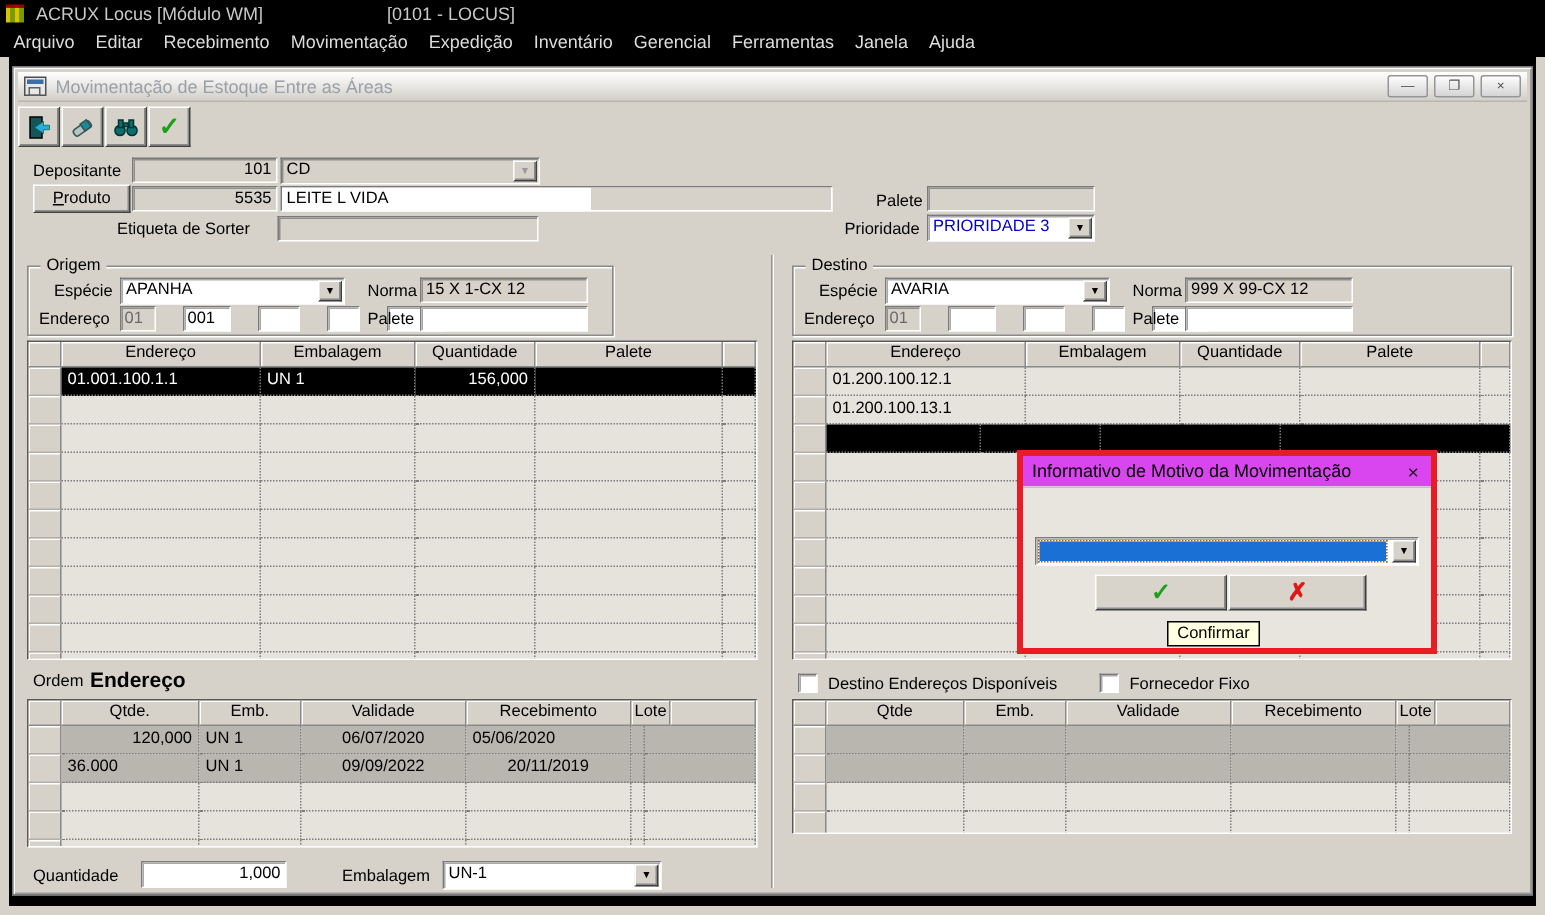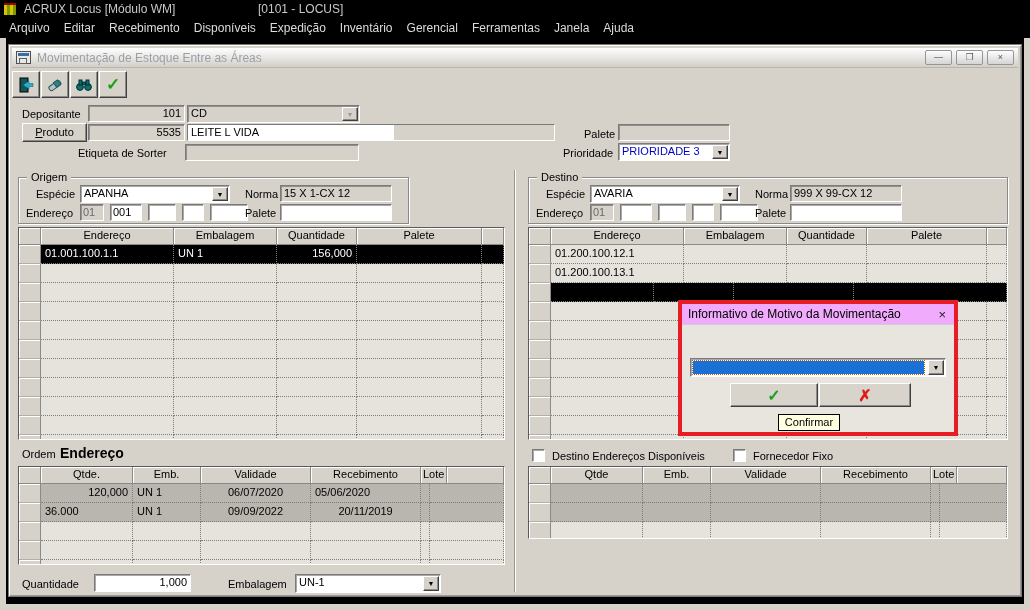--- a/index.html
+++ b/index.html
@@ -47,21 +47,21 @@
   .arrowbtn { position:absolute; right:1px; top:1px; bottom:1px; width:16px; background:#d6d2ca;
     border:1px solid; border-color:#fff #404040 #404040 #fff; box-shadow:inset -1px -1px 0 #8a8a8a;
     display:flex; align-items:center; justify-content:center; font-size:7px; color:#000; }
   .arrowbtn.dis { color:#9a9a9a; }
   .btn { position:absolute; background:#d6d2ca; border:1px solid; border-color:#fff #404040 #404040 #fff;
     box-shadow:inset -1px -1px 0 #8a8a8a; font-size:11px; text-align:center; }
   .u-first { display:block; }
   .u-first::first-letter { text-decoration:underline; }
   .groupbox { position:absolute; border:1px solid #8a8a8a; box-shadow:inset 1px 1px 0 #fff, 1px 1px 0 #fff; }
   .legend { position:absolute; top:-7px; left:8px; background:#d6d2ca; padding:0 4px; font-size:11px; }
-  .seg { display:inline-block; height:17px; background:#fff; font-size:11px; padding:1px 2px; margin-right:6px; vertical-align:top;
+  .seg { display:inline-block; height:17px; background:#fff; font-size:11px; padding:1px 2px; margin-right:18px; vertical-align:top;
     border:1px solid; border-color:#7a7a7a #fff #fff #7a7a7a; box-shadow:inset 1px 1px 0 rgba(64,64,64,.45); }
   .seg-gray { background:#d6d2ca; color:#6a6a6a; }
   .checkbox { position:absolute; width:13px; height:13px; background:#fff; border:1px solid; border-color:#7a7a7a #fff #fff #7a7a7a;
     box-shadow:inset 1px 1px 0 rgba(64,64,64,.45); }
   .vline { position:absolute; width:2px; border-left:1px solid #9a968e; border-right:1px solid #fff; }
 
   
   .dtable { position:absolute; background:#e6e3dd; overflow:hidden; font-size:11px;
     border:1px solid; border-color:#5a5a5a #fff #fff #5a5a5a; }
   .trow { display:flex; height:19px; }
@@ -69,21 +69,21 @@
   .tcell { padding:2px 4px; border-right:1px dotted #7d7d7d; border-bottom:1px dotted #7d7d7d; white-space:nowrap; overflow:hidden; }
   .thcell { background:#d6d2ca; border-right:1px solid #8a8a8a; border-bottom:1px solid #8a8a8a;
     box-shadow:inset 1px 1px 0 #fff; text-align:center; padding:1px 2px; }
   .selcell { background:#d6d2ca; border-right:1px solid #8a8a8a; border-bottom:1px solid #b3afa8; box-shadow:inset 1px 1px 0 #fff; }
   .trow.sel .tcell:not(.selcell) { background:#000; color:#fff; }
   .trow.grayrow .tcell:not(.selcell) { background:#b9b6b0; }
 
   
   .modal { position:absolute; left:678px; top:300px; width:280px; height:136px; z-index:20;
     border:4px solid var(--red,#e81c24); background:#e8e5df; }
-  .modal-title { height:21px; background:#f0abfc; border-bottom:1px solid #cfcfcf; display:flex; align-items:center; font-size:12px; padding-left:6px; }
+  .modal-title { height:21px; background:#d946ef; border-bottom:1px solid #cfcfcf; display:flex; align-items:center; font-size:12px; padding-left:6px; }
   .modal-close { margin-left:auto; margin-right:8px; font-size:13px; color:#222; }
   .modal-heading { text-align:center; font-size:16px; font-weight:bold; margin-top:6px; letter-spacing:0.5px; }
   .modal-combo { position:absolute; left:8px; top:54px; width:256px; height:19px; background:#fff;
     border:1px solid; border-color:#7a7a7a #fff #fff #7a7a7a; box-shadow:inset 1px 1px 0 rgba(64,64,64,.45); }
   .modal-combo-sel { position:absolute; left:2px; top:2px; bottom:2px; right:21px; background:var(--accent,#1a70d4);
     outline:1px dotted #c05a00; font-size:11px; color:#fff; }
   .modalbtn { position:absolute; top:79px; height:24px; background:#d8d4cc; border:1px solid; border-color:#fff #404040 #404040 #fff;
     box-shadow:inset -1px -1px 0 #8a8a8a; display:flex; align-items:center; justify-content:center; font-size:16px; font-weight:bold; }
   .tooltip { position:absolute; left:96px; top:110px; width:62px; height:17px; background:var(--tooltip,#ffffe1);
     border:1px solid #000; font-size:11px; text-align:center; line-height:15px; z-index:25; }
@@ -93,21 +93,21 @@
 
 <div class="app-titlebar">
   <div class="app-icon"></div>
   <span>ACRUX Locus [Módulo WM]</span>
   <span class="app-session">[0101 - LOCUS]</span>
 </div>
 <div class="menubar">
     <span class="menu-item">Arquivo</span>
     <span class="menu-item">Editar</span>
     <span class="menu-item">Recebimento</span>
-    <span class="menu-item">Disponíveis</span>
+    <span class="menu-item">Movimentação</span>
     <span class="menu-item">Expedição</span>
     <span class="menu-item">Inventário</span>
     <span class="menu-item">Gerencial</span>
     <span class="menu-item">Ferramentas</span>
     <span class="menu-item">Janela</span>
     <span class="menu-item">Ajuda</span>
   </div>
 <div class="mdi"></div>
 
 <div class="child">
@@ -479,21 +479,21 @@
       <div class="tcell" style="width: 110px; flex-shrink: 0; text-align: center;"></div>
       <div class="tcell" style="flex-shrink: 0; text-align: left;"></div>
       <div class="tcell" style="flex: 1 0 0%;"></div>
     </div>
   </div>
 
 <div class="checkbox" style="left:532px;top:449px"></div>
 <span class="lbl" style="left:552px;top:450px">Destino Endereços Disponíveis</span>
 <div class="checkbox" style="left:733px;top:449px"></div>
 <span class="lbl" style="left:753px;top:450px">Fornecedor Fixo</span>
-<div class="dtable" style="left:528px;top:466px;width:480px;height:73px">
+<div class="dtable" style="left:528px;top:466px;width:480px;height:90px">
     <div class="trow thead">
       <div class="tcell thcell" style="width: 22px; flex-shrink: 0;"></div>
       <div class="tcell thcell" style="width: 92px; flex-shrink: 0;">Qtde</div>
       <div class="tcell thcell" style="width: 68px; flex-shrink: 0;">Emb.</div>
       <div class="tcell thcell" style="width: 110px; flex-shrink: 0;">Validade</div>
       <div class="tcell thcell" style="width: 110px; flex-shrink: 0;">Recebimento</div>
       <div class="tcell thcell" style="flex-shrink: 0;">Lote</div>
       <div class="tcell thcell" style="flex: 1 0 0%;"></div>
     </div>
     <div class="trow grayrow">

